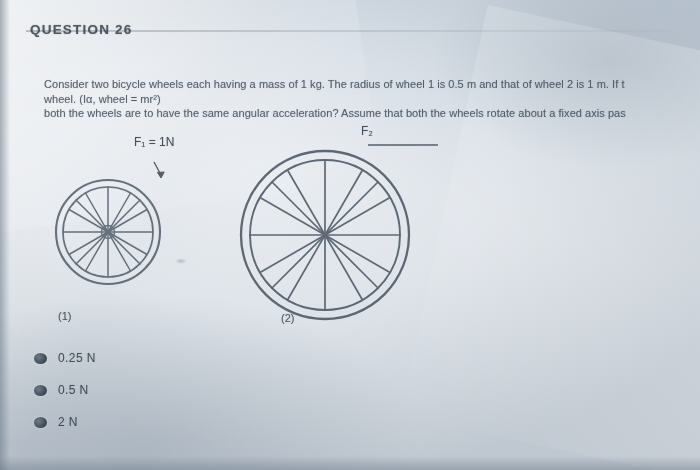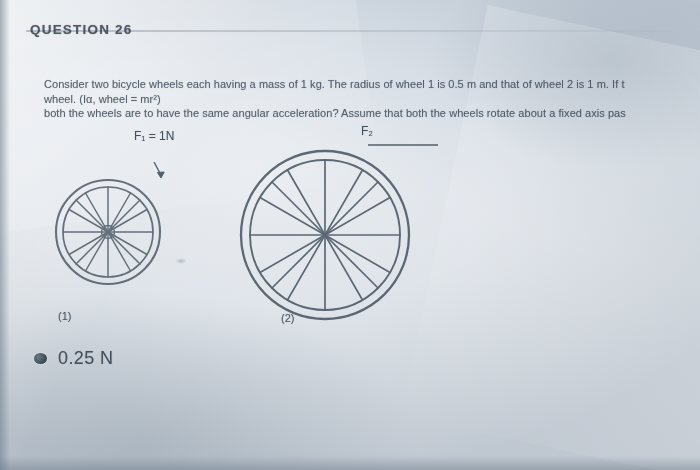--- a/index.html
+++ b/index.html
@@ -129,21 +129,21 @@
   .lbl-2 { left: 281px; top: 312px; }
 
   .force-lbl {
     position: absolute;
     font-size: 12px;
     color: #2f3a46;
     text-shadow: 0 0 1px rgba(70,85,100,0.45);
     opacity: 0.87;
     white-space: nowrap;
   }
-  .f1 { left: 134px; top: 129px; }
+  .f1 { left: 134px; top: 135px; }
   .f2 { left: 361px; top: 124px; }
 
   
   .arrow-f1 {
     position: absolute;
     left: 150px;
     top: 160px;
   }
   .arrow-f2 {
     position: absolute;
@@ -165,21 +165,21 @@
   .radio {
     width: 13px;
     height: 11px;
     border-radius: 50%;
     background: radial-gradient(circle at 35% 35%, #6d7a88, #3c4752 70%, #2d3740);
     box-shadow: 0 0 2px rgba(255,255,255,0.5);
     margin-right: 11px;
     flex: none;
   }
   .option-label {
-    font-size: 18px;
+    font-size: 12px;
     color: #333f4b;
     text-shadow: 0 0 1px rgba(70,85,100,0.4);
     opacity: 0.88;
     letter-spacing: 0.4px;
   }
 
   
   .smudge {
     position: absolute;
     left: 175px; top: 258px;
@@ -267,15 +267,23 @@
       </g>
     </svg>
   </div>
   <div class="lbl lbl-2">(2)</div>
 
   <div class="options">
     <div class="option-row">
       <span class="radio"></span>
       <span class="option-label">0.25 N</span>
     </div>
+    <div class="option-row">
+      <span class="radio"></span>
+      <span class="option-label">0.5 N</span>
+    </div>
+    <div class="option-row">
+      <span class="radio"></span>
+      <span class="option-label">2 N</span>
+    </div>
   </div>
 
 </div>
 
 </body></html>

